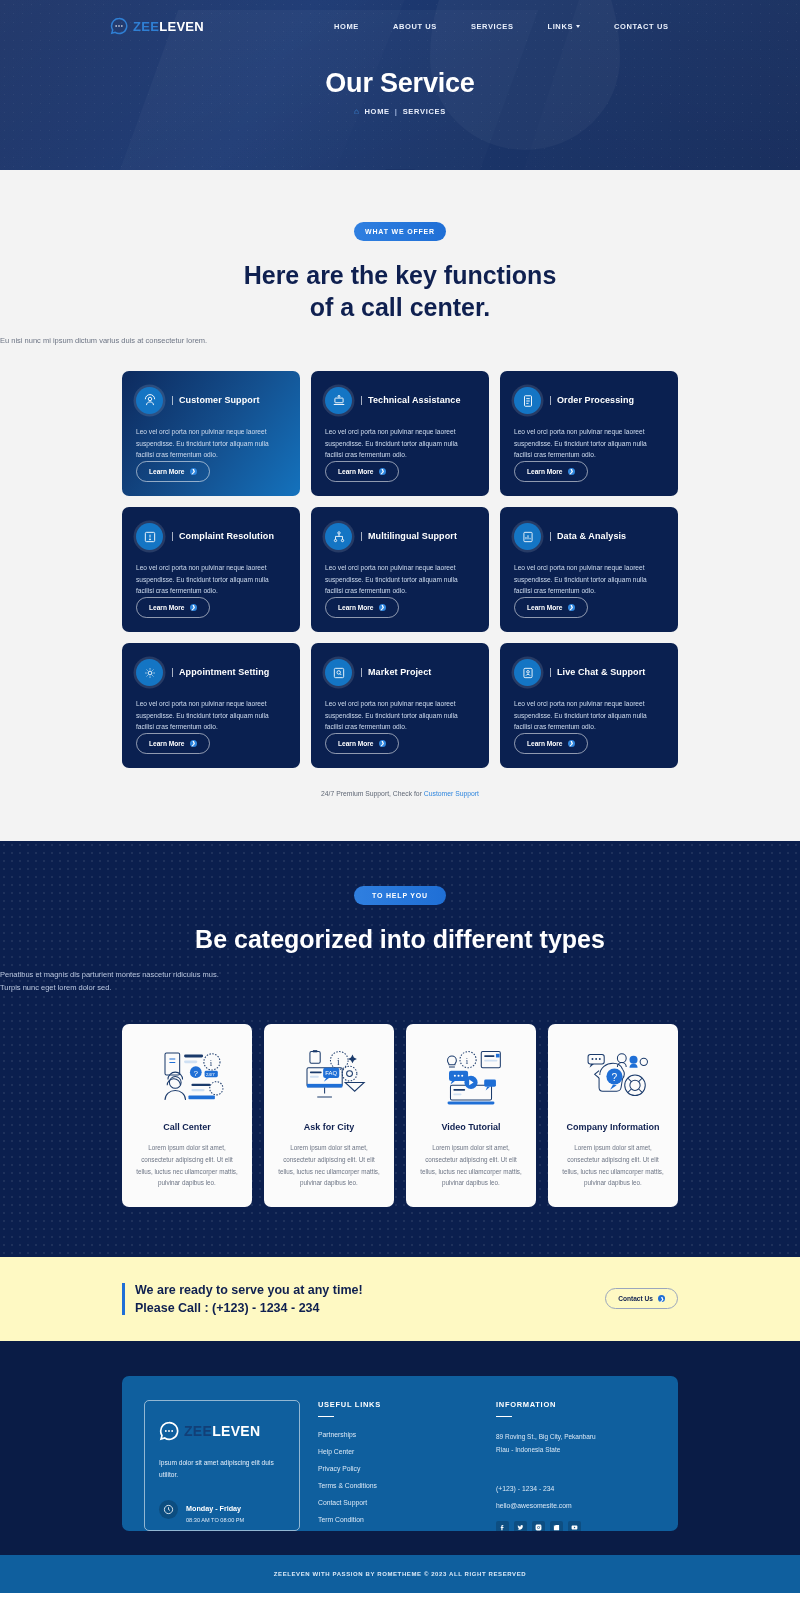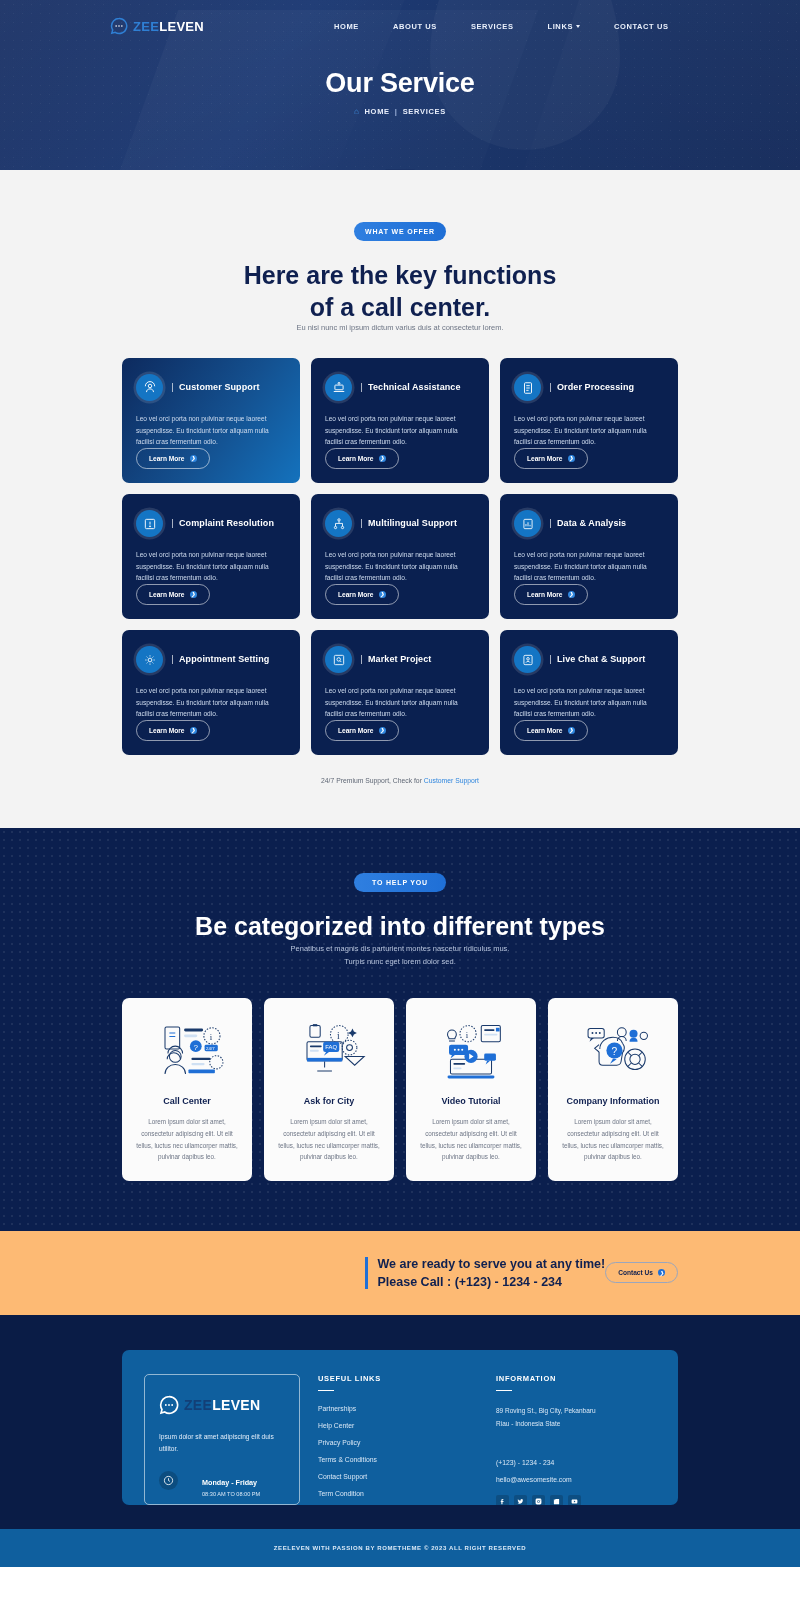--- a/index.html
+++ b/index.html
@@ -111,21 +111,21 @@
     background: linear-gradient(90deg, #2f7fe0, #1f6fd6);
     color: #fff; font-size: 7px; font-weight: bold; letter-spacing: 0.8px;
     text-align: center; padding: 6px 0; border-radius: 11px;
     cursor: pointer;
   }
   .sec-title {
     margin-top: 18px; text-align: center;
     color: #0f2050; font-size: 25px; font-weight: bold; line-height: 1.28;
   }
   .sec-sub {
-    margin-top: 0; text-align: center;
+    margin-top: 13px; 
     color: #6d7585; font-size: 7.5px;
   }
 
   .cards-grid {
     width: 556px; margin: 26px auto 0;
     display: grid; grid-template-columns: repeat(3, 1fr); gap: 11px 11px;
   }
   .svc-card {
     border-radius: 7px; padding: 16px 14px 14px;
     background: #0a2050;
@@ -199,22 +199,22 @@
   .help-illus svg { width: 88px; height: 62px; }
   .help-title {
     margin-top: 12px; color: #0f2050; font-size: 9px; font-weight: bold;
   }
   .help-desc {
     margin-top: 10px; color: #6d7585; font-size: 6.3px; line-height: 1.85;
   }
 
   
   .sec-cta {
-    background: #fdba74; padding: 26px 0;
-    display: flex; align-items: center; justify-content: flex-end;
+    background: #fef9c3; padding: 26px 0;
+    display: flex; align-items: center; justify-content: space-between;
     padding-left: 122px; padding-right: 122px;
   }
   .cta-left {
     border-left: 3px solid #1f6fd6; padding-left: 10px;
   }
   .cta-l1 { color: #0f2050; font-size: 12.5px; font-weight: bold; }
   .cta-l2 { color: #0f2050; font-size: 12.5px; font-weight: bold; margin-top: 4px; }
   .cta-btn {
     display: inline-flex; align-items: center; gap: 5px;
     border: 1px solid #9aa6bd; border-radius: 13px;
@@ -241,21 +241,21 @@
     border: 1px solid rgba(255,255,255,0.55); border-radius: 5px;
     padding: 20px 14px;
   }
   .brand-logo { display: flex; align-items: center; gap: 5px; }
   .brand-logo .logo-mark { width: 20px; height: 20px; }
   .brand-logo .logo-text { font-size: 14px; }
   .brand-logo .logo-zee { color: #123f77; }
   .brand-tag {
     margin-top: 16px; color: #e3eefa; font-size: 6.6px; line-height: 1.8;
   }
-  .hours { margin-top: 16px; display: flex; align-items: flex-start; gap: 24px; }
+  .hours { margin-top: 16px; display: flex; align-items: center; gap: 8px; }
   .hours-ico {
     width: 19px; height: 19px; border-radius: 50%; background: #0c4d80;
     display: flex; align-items: center; justify-content: center; flex: none;
   }
   .hours-ico svg { width: 11px; height: 11px; }
   .hours-l1 { color: #ffffff; font-size: 7.2px; font-weight: bold; }
   .hours-l2 { color: #dbe9f7; font-size: 5.6px; margin-top: 2px; }
 
   .f-col { flex: 1; min-width: 0; }
   .f-head {

